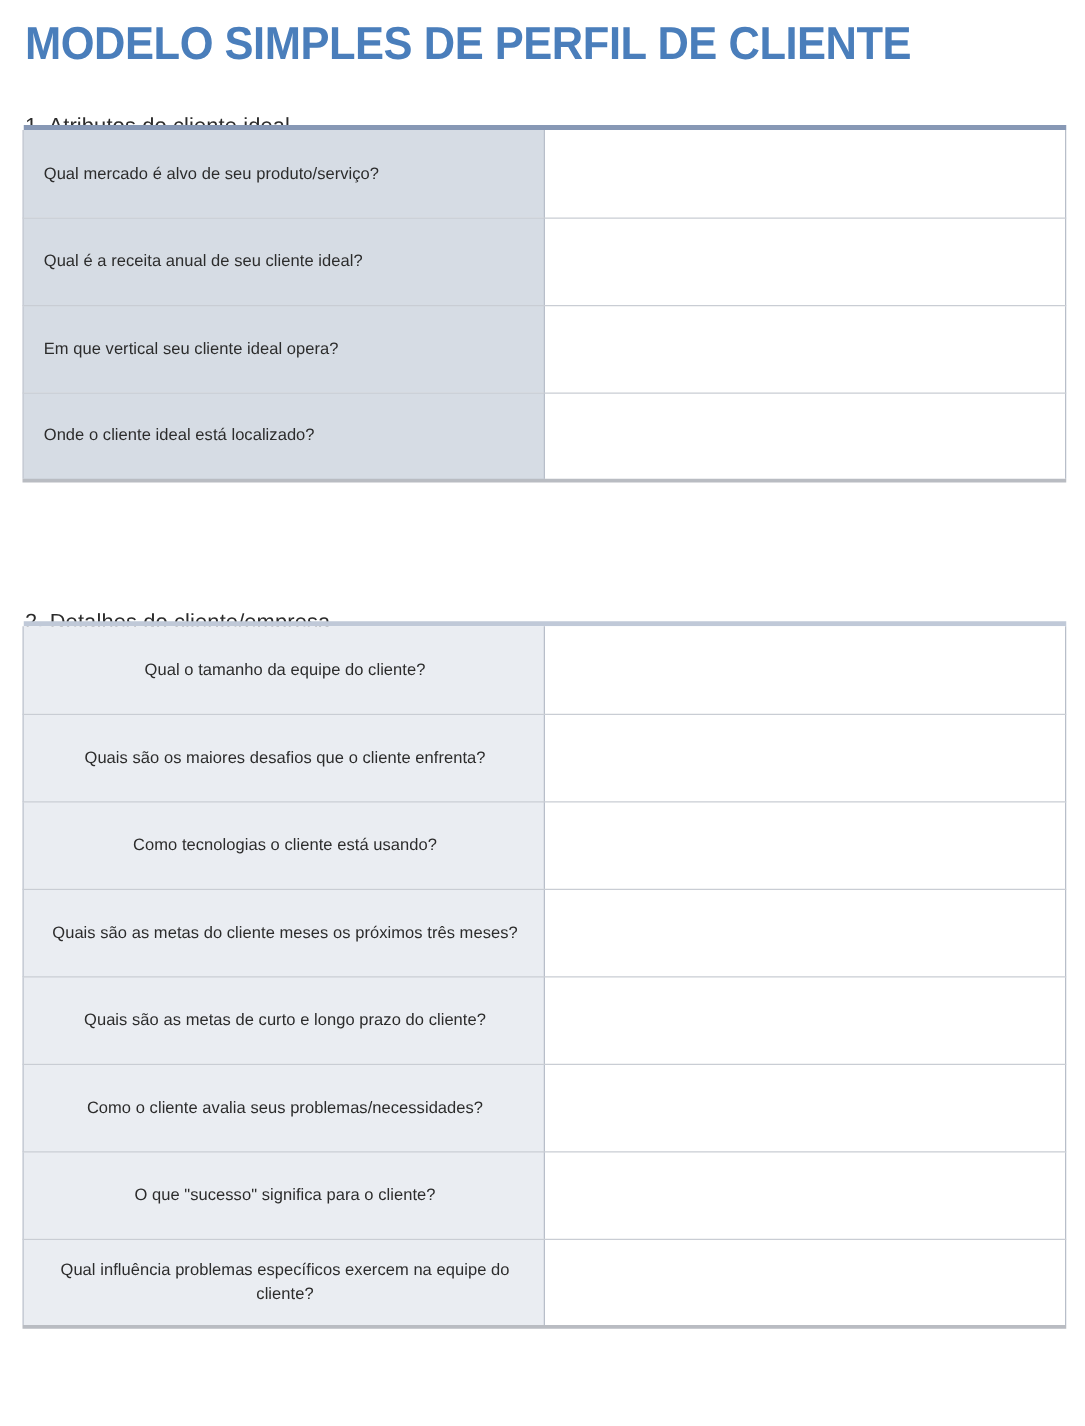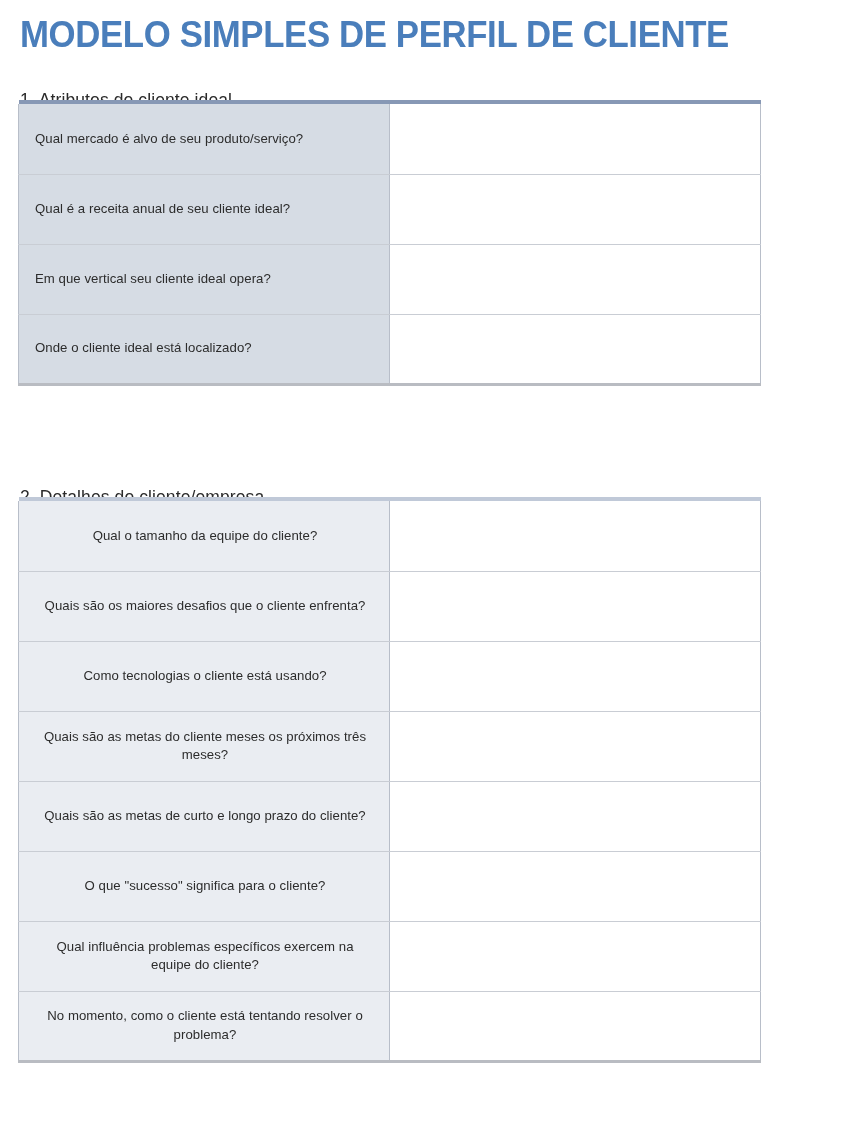--- a/index.html
+++ b/index.html
@@ -51,21 +51,21 @@
     letter-spacing: 0.1px;
     white-space: nowrap;
   }
   #heading-1 { top: 74px; }
   #heading-2 { top: 471px; }
 
   
   .form-table {
     position: absolute;
     left: 18px;
-    width: 743px;
+    width: 835px;
     border-collapse: collapse;
     table-layout: fixed;
     box-sizing: border-box;
   }
   #table-1 { top: 100px; }
   #table-2 { top: 497px; text-align: center; }
 
   .form-table .topbar-cell {
     padding: 0;
     height: 4px;
@@ -164,27 +164,27 @@
         </tr>
         <tr class="data-row">
           <td class="label-cell">Quais são as metas do cliente meses os próximos três meses?</td>
           <td class="answer-cell"></td>
         </tr>
         <tr class="data-row">
           <td class="label-cell">Quais são as metas de curto e longo prazo do cliente?</td>
           <td class="answer-cell"></td>
         </tr>
         <tr class="data-row">
+          <td class="label-cell">Como o cliente avalia seus problemas/necessidades?</td>
+          <td class="answer-cell"></td>
+        </tr>
+        <tr class="data-row">
           <td class="label-cell">O que "sucesso" significa para o cliente?</td>
           <td class="answer-cell"></td>
         </tr>
         <tr class="data-row">
           <td class="label-cell">Qual influência problemas específicos exercem na equipe do cliente?</td>
-          <td class="answer-cell"></td>
-        </tr>
-        <tr class="data-row">
-          <td class="label-cell">No momento, como o cliente está tentando resolver o problema?</td>
           <td class="answer-cell"></td>
         </tr>
       </tbody>
   </table>
 
 </div>
 
 </body></html>

